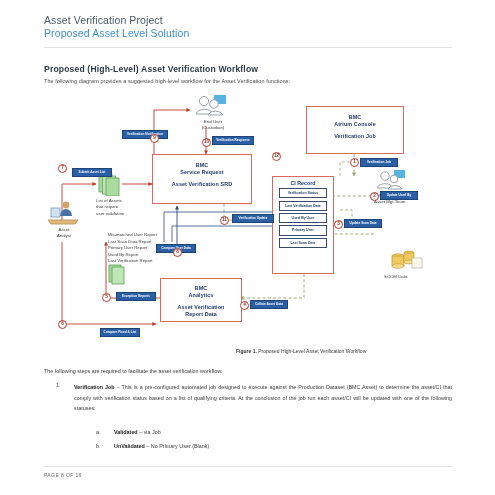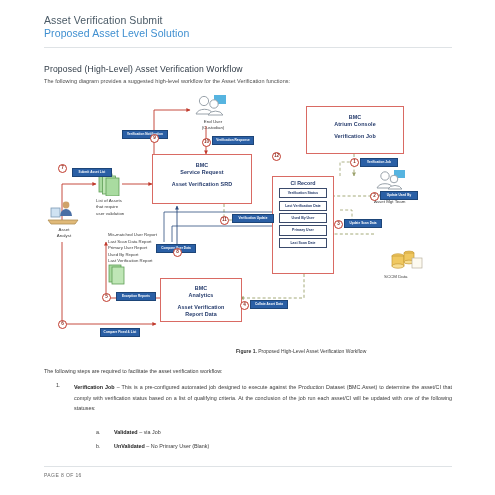--- a/index.html
+++ b/index.html
@@ -12,21 +12,21 @@
   }
   .page{position:relative;width:495px;height:495px;background:#fff;}
 
   
   .doc-header{position:absolute;left:44px;top:14px;width:408px;}
   .doc-header .line1{font-size:10.5px;color:#4a5a66;letter-spacing:.1px;line-height:13px;}
   .doc-header .line2{font-size:10.5px;color:#3f8fd0;letter-spacing:.1px;line-height:13px;}
   .header-rule{position:absolute;left:44px;top:47px;width:408px;height:1px;background:#dfe3e6;}
 
   
-  .sec-title{position:absolute;left:44px;top:64px;font-size:8.6px;font-weight:normal;color:#2f3a45;letter-spacing:.15px;text-align:right;}
+  .sec-title{position:absolute;left:44px;top:64px;font-size:8.6px;font-weight:bold;color:#2f3a45;letter-spacing:.15px;text-align:right;}
   .sec-sub{position:absolute;left:44px;top:78px;font-size:5.5px;color:#4a4a4a;letter-spacing:.05px;}
 
   
   .diagram{position:absolute;left:44px;top:92px;width:408px;height:255px;}
   .diagram *{box-sizing:border-box;}
 
   .svg-layer{position:absolute;left:0;top:0;width:408px;height:255px;}
 
   
   .pbox{position:absolute;border:1.1px solid #d96a63;background:#fff;
@@ -75,21 +75,21 @@
   
   .footer-rule{position:absolute;left:44px;top:466px;width:408px;height:1px;background:#dfe3e6;}
   .footer-text{position:absolute;left:44px;top:472px;font-size:5px;color:#6b6b6b;letter-spacing:.4px;}
 </style>
 </head>
 <body>
 
 <div class="page">
 
   <div class="doc-header">
-    <div class="line1">Asset Verification Submit</div>
+    <div class="line1">Asset Verification Project</div>
     <div class="line2">Proposed Asset Level Solution</div>
   </div>
   <div class="header-rule"></div>
 
   <div class="sec-title">Proposed (High-Level) Asset Verification Workflow</div>
   <div class="sec-sub">The following diagram provides a suggested high-level workflow for the Asset Verification functions:</div>
 
   <div class="diagram">
 
     <svg class="svg-layer" viewBox="0 0 408 255">

